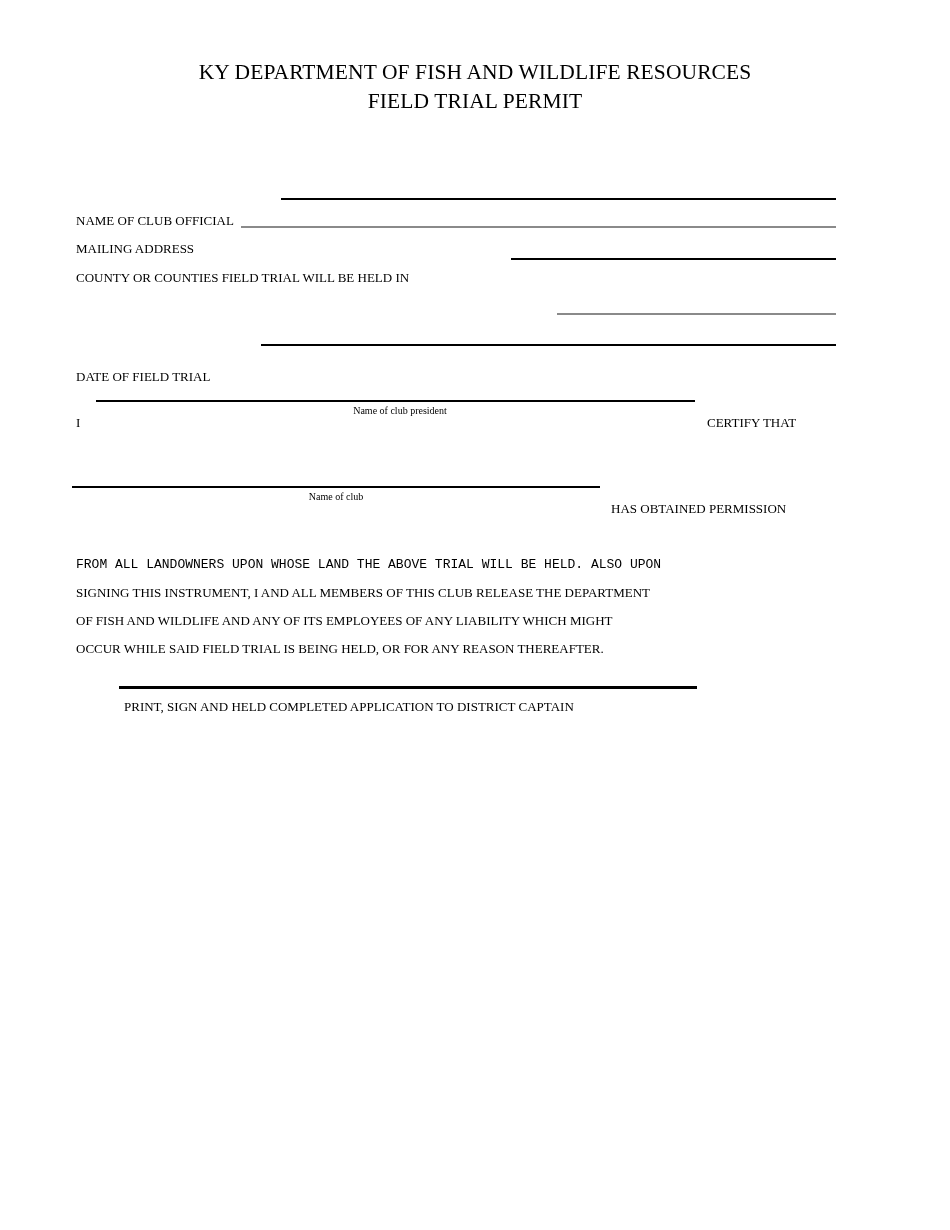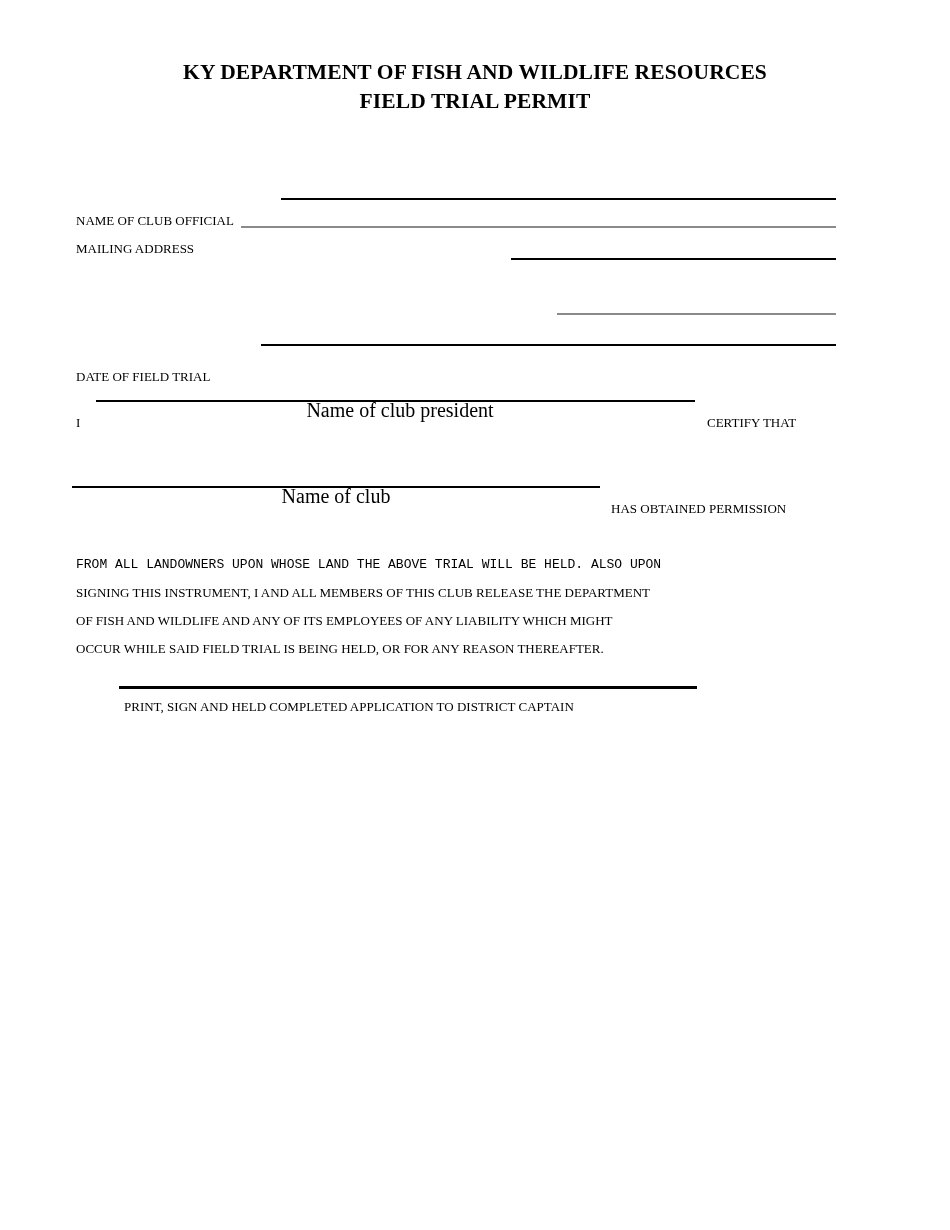--- a/index.html
+++ b/index.html
@@ -25,37 +25,37 @@
   
   .title-block {
     position: absolute;
     top: 58px;
     left: 0;
     width: 950px;
     text-align: center;
   }
   .title-line {
     font-size: 21.5px;
-    font-weight: bold;
+    font-weight: normal;
     letter-spacing: 0.1px;
     line-height: 29px;
     white-space: nowrap;
   }
 
   
   .txt {
     position: absolute;
     font-size: 13px;
     line-height: 20px;
     white-space: nowrap;
     margin-top: 31px;
   }
   .caption {
     position: absolute;
-    font-size: 20px;
+    font-size: 10px;
     line-height: 17px;
     white-space: nowrap;
     text-align: center;
   }
 
   
   .rule {
     position: absolute;
     background: #000000;
     height: 2px;
@@ -82,20 +82,21 @@
     <div class="title-line">KY DEPARTMENT OF FISH AND WILDLIFE RESOURCES</div>
     <div class="title-line">FIELD TRIAL PERMIT</div>
   </div>
 
   <div class="txt" style="left:76px; top:180px;">NAME OF CLUB OFFICIAL</div>
   <div class="rule" style="left:281px; top:198px; width:555px;"></div>
 
   <div class="txt" style="left:76px; top:208px;">MAILING ADDRESS</div>
   <div class="rule-thin" style="left:241px; top:226px; width:595px;"></div>
 
+  <div class="txt" style="left:76px; top:237px;">COUNTY OR COUNTIES FIELD TRIAL WILL BE HELD IN</div>
   <div class="rule" style="left:511px; top:258px; width:325px;"></div>
 
   <div class="rule-thin" style="left:557px; top:313px; width:279px;"></div>
 
   <div class="txt" style="left:76px; top:336px;">DATE OF FIELD TRIAL</div>
   <div class="rule" style="left:261px; top:344px; width:575px;"></div>
 
   <div class="txt" style="left:76px; top:382px;">I</div>
   <div class="rule" style="left:96px; top:400px; width:599px;"></div>
   <div class="caption" style="left:230px; top:402px; width:340px;">Name of club president</div>

